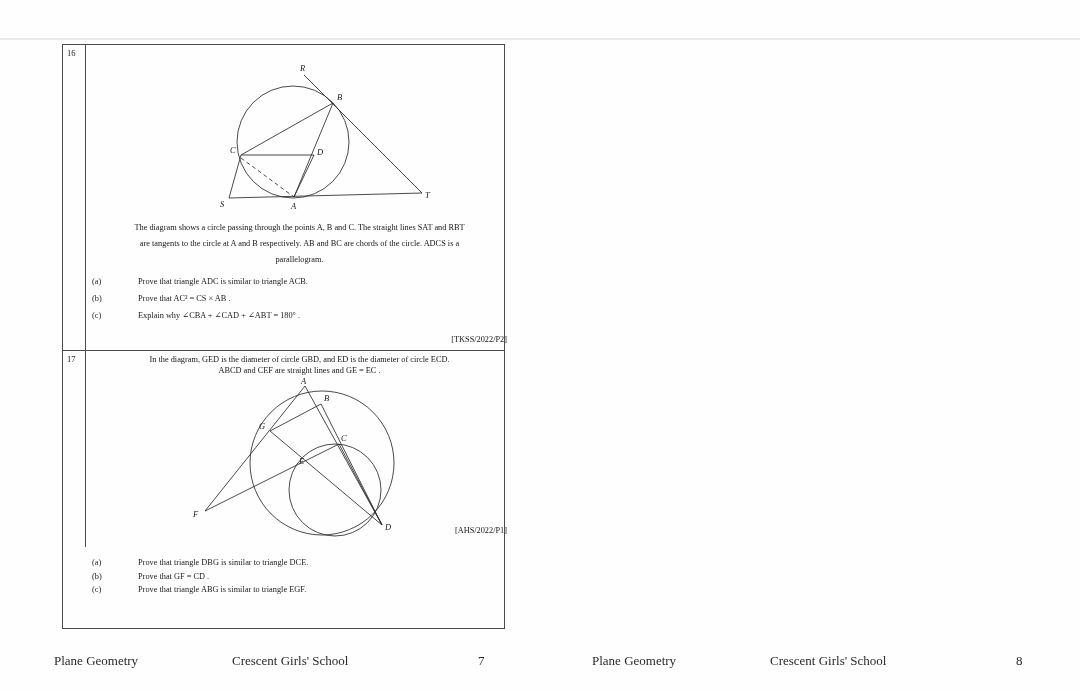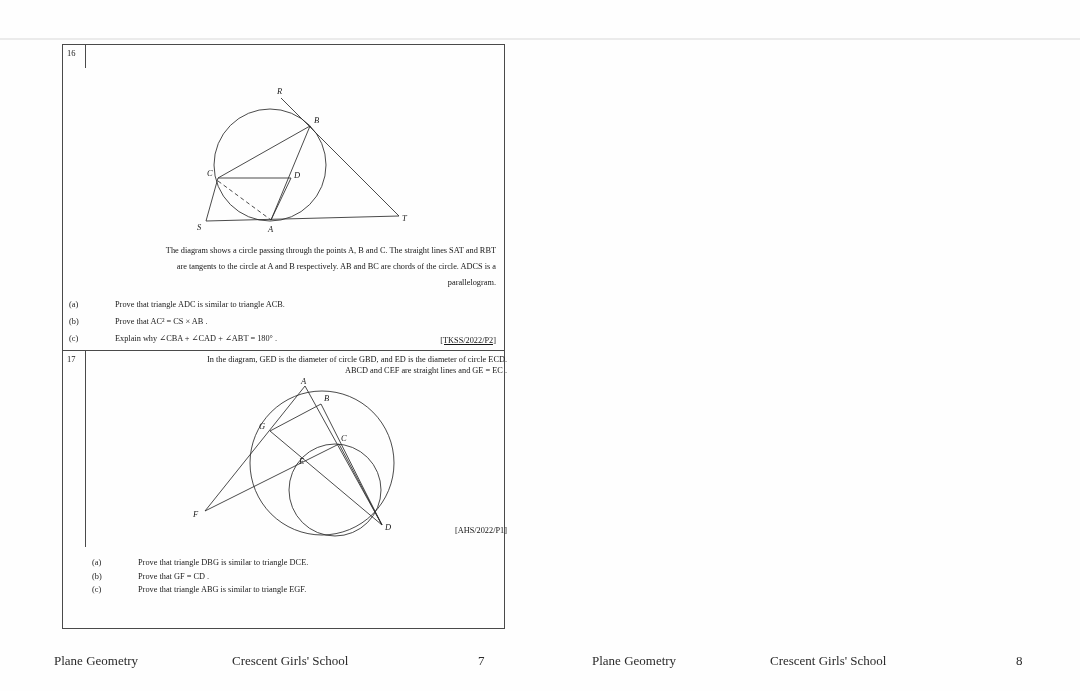--- a/index.html
+++ b/index.html
@@ -63,21 +63,21 @@
     flex: 1 1 auto;
     box-sizing: border-box;
     padding: 3px 8px 4px 6px;
     position: relative;
   }
 
   
   .para {
     font-size: 8.3px;
     line-height: 1.95;
-    text-align: right;
+    text-align: center;
     margin: 0;
     color: #161616;
   }
   .para.tight { line-height: 1.35; }
 
   
   .parts {
     margin: 4px 0 0 0;
     padding: 0;
     list-style: none;
@@ -119,21 +119,21 @@
   }
 </style>
 </head>
 <body>
 
 <div class="sheet" id="sheet-left">
   <div class="scan-band" style="top:38px;"></div>
 
   <div class="qtable" id="qtable-left">
 
-    <div class="qrow" style="height:305px;flex-direction:column;">
+    <div class="qrow" style="height:305px;">
       <div class="qnum">16</div>
       <div class="qbody">
 
         <div class="dwrap">
           <svg class="diagram" width="415" height="168" viewBox="0 0 415 168">
             <g fill="none" stroke="#2b2b2b" stroke-width="0.85">
 
               <circle cx="201" cy="94" r="56"></circle>
 
               <line x1="137" y1="150" x2="330" y2="145"></line>
@@ -178,21 +178,21 @@
           <li class="part">
             <span class="lbl">(b)</span>
             <span class="txt">Prove that AC² = CS × AB .</span>
           </li>
           <li class="part">
             <span class="lbl">(c)</span>
             <span class="txt">Explain why ∠CBA + ∠CAD + ∠ABT = 180° .</span>
           </li>
         </ul>
 
-        <div class="source" style="right:8px; bottom:6px;text-decoration:underline;">[TKSS/2022/P2]</div>
+        <div class="source" style="right:8px; bottom:6px;">[TKSS/2022/P2]</div>
       </div>
     </div>
 
     <div class="qrow" style="height:197px;">
       <div class="qnum">17</div>
       <div class="qbody">
 
         <p class="para tight">In the diagram, GED is the diameter of circle GBD, and ED is the diameter of circle ECD.</p>
         <p class="para tight">ABCD and CEF are straight lines and GE = EC .</p>
 

